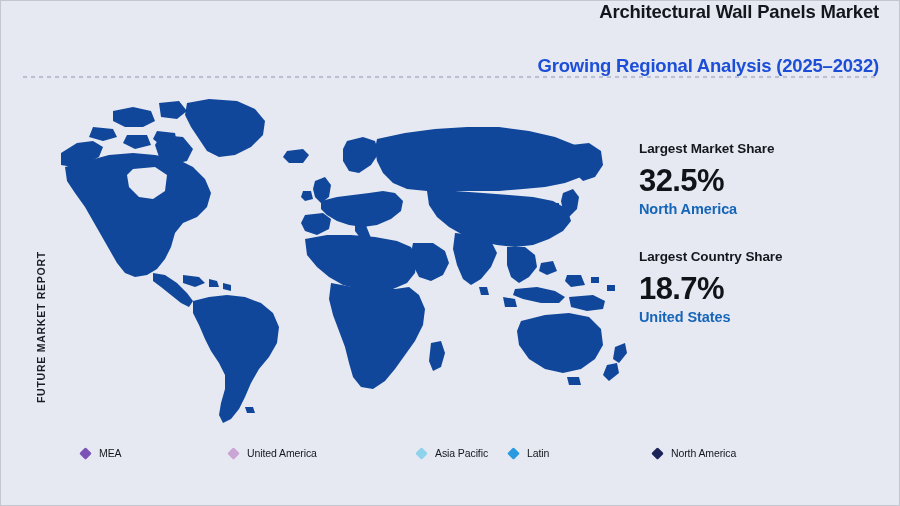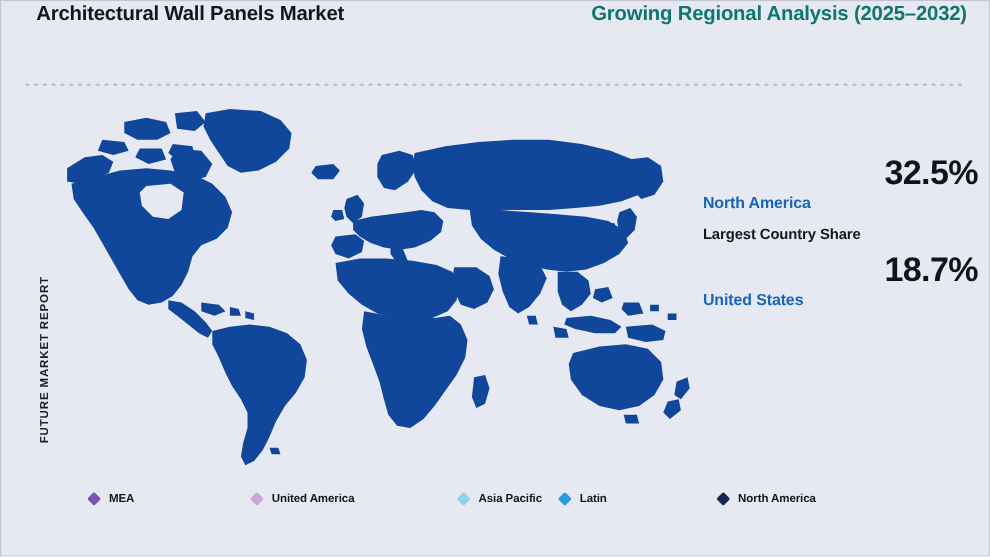--- a/index.html
+++ b/index.html
@@ -22,35 +22,36 @@
 
   
   .header {
     position: absolute;
     left: 0;
     top: 0;
     width: 900px;
     height: 76px;
     box-sizing: border-box;
     display: flex;
-    align-items: flex-start;
+    align-items: flex-end;
     justify-content: space-between;
     padding: 0 22px 0 32px;
+    flex-direction: column;
   }
   .header-title {
     font-size: 18.5px;
     font-weight: bold;
     color: #13161c;
     letter-spacing: -0.2px;
     white-space: nowrap;
   }
   .header-subtitle {
     font-size: 18.5px;
     font-weight: bold;
-    color: #0f766e;
+    color: #1d4ed8;
     letter-spacing: -0.2px;
     white-space: nowrap;
   }
   .header-divider {
     position: absolute;
     left: 22px;
     top: 75px;
     width: 856px;
     height: 2px;
     background-image: linear-gradient(to right, #b9bfd2 0 4px, rgba(0,0,0,0) 4px 8px);
@@ -94,37 +95,36 @@
   }
 
   
   .stats-panel {
     position: absolute;
     left: 638px;
     top: 140px;
     width: 250px;
   }
   .stat-block + .stat-block {
-    margin-top: 12px;
+    margin-top: 32px;
   }
   .stat-label {
     font-size: 13.5px;
     font-weight: bold;
     color: #14171d;
     letter-spacing: -0.1px;
     margin-bottom: 9px;
   }
   .stat-value {
     font-size: 31px;
     font-weight: bold;
     color: #101318;
     line-height: 1.04;
     letter-spacing: -0.6px;
     margin-bottom: 4px;
-    text-align: right;
   }
   .stat-region {
     font-size: 14.5px;
     font-weight: bold;
     color: #1665b8;
     letter-spacing: -0.1px;
   }
 
   
   .legend {
@@ -143,21 +143,21 @@
   }
   .legend-marker {
     width: 9px;
     height: 9px;
     transform: rotate(45deg);
     border-radius: 1.5px;
     flex: 0 0 auto;
   }
   .legend-label {
     font-size: 10.5px;
-    font-weight: bold;
+    font-weight: normal;
     color: #14171d;
     letter-spacing: -0.1px;
     text-align: center;
   }
 </style>
 </head>
 <body>
 
 <div class="infographic">
 
@@ -243,20 +243,21 @@
 
         <path d="M556 250 L566 246 L568 256 L560 266 L554 262 Z M548 268 L558 266 L560 276 L550 284 L544 278 Z"></path>
 
         <path d="M548 188 L556 188 L556 194 L548 194 Z M532 180 L540 180 L540 186 L532 186 Z"></path>
       </g>
     </svg>
   </div>
 
   <div class="stats-panel">
     <div class="stat-block">
+      <div class="stat-label">Largest Market Share</div>
       <div class="stat-value">32.5%</div>
       <div class="stat-region">North America</div>
     </div>
     <div class="stat-block">
       <div class="stat-label">Largest Country Share</div>
       <div class="stat-value">18.7%</div>
       <div class="stat-region">United States</div>
     </div>
   </div>
 

